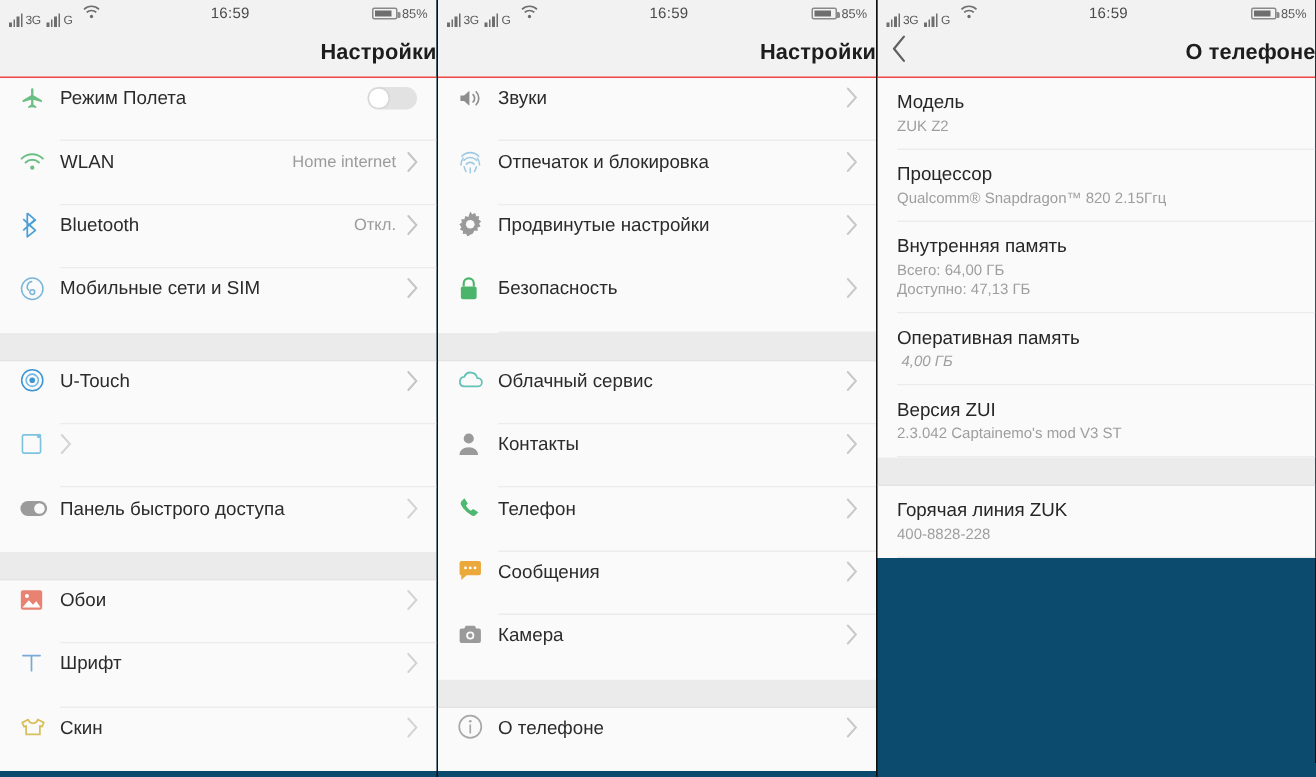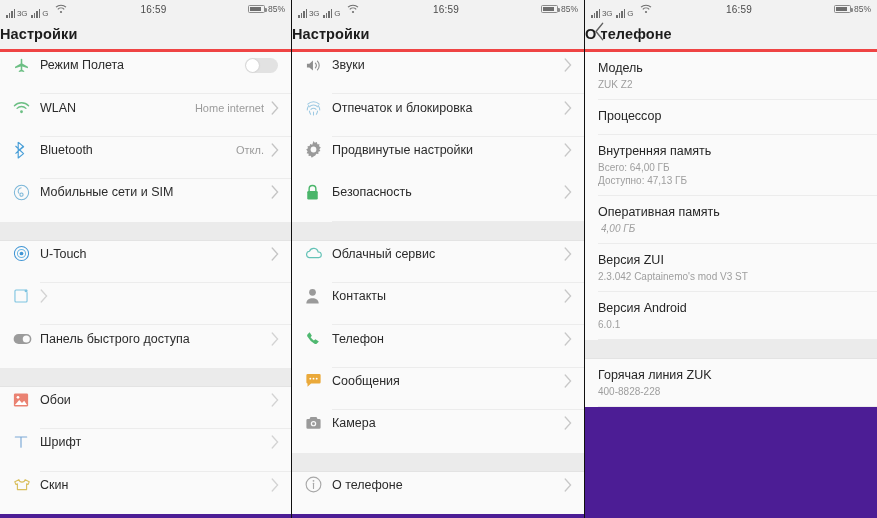--- a/index.html
+++ b/index.html
@@ -6,21 +6,21 @@
   html, body {
     width: 877px; height: 518px;
     background: #000;
     font-family: "Liberation Sans", sans-serif;
     overflow: hidden;
   }
   .screens { display: flex; width: 877px; height: 518px; }
   .panel {
     position: relative;
     height: 518px;
-    background: #4c1d95;
+    background: #0c4a6e;
     overflow: hidden;
     flex: 0 0 auto;
   }
   .panel.p1 { width: 291px; }
   .panel.p2 { width: 292px; }
   .panel.p3 { width: 292px; }
   .vdiv { width: 1px; height: 518px; background: #101010; flex: 0 0 auto; }
 
   
   .statusbar {
@@ -56,23 +56,23 @@
     content: ""; position: absolute; right: -3px; top: 2px;
     width: 2px; height: 4px; background: #8a8a8a; border-radius: 0 1px 1px 0;
   }
   .batt span { display: block; height: 100%; width: 85%; background: #6e6e6e; }
   .batt-pct { font-size: 8.5px; color: #5a5a5a; }
 
   
   .navbar {
     height: 34px;
     background: #f2f2f2;
-    display: flex; align-items: center; justify-content: flex-start;
+    display: flex; align-items: center; justify-content: flex-end;
     position: relative;
-    border-bottom: 3px solid #ef4444;
+    border-bottom: 1px solid #ef4444;
   }
   .nav-title {
     font-size: 14.5px; font-weight: bold; color: #1d1d1d; letter-spacing: 0.1px;
   }
   .nav-back {
     position: absolute; left: 9px; top: 0; bottom: 0;
     display: flex; align-items: center; width: 24px;
   }
 
   
@@ -607,42 +607,39 @@
     </div>
 
     <div class="list">
       <div class="inforow">
         <div class="info-title">Модель</div>
         <div class="info-sub">ZUK Z2</div>
       </div>
 
       <div class="inforow">
         <div class="info-title">Процессор</div>
+        <div class="info-sub">Qualcomm® Snapdragon™ 820 2.15Ггц</div>
       </div>
 
       <div class="inforow">
         <div class="info-title">Внутренняя память</div>
         <div class="info-sub">Всего: 64,00 ГБ</div>
         <div class="info-sub">Доступно: 47,13 ГБ</div>
       </div>
 
       <div class="inforow">
         <div class="info-title">Оперативная память</div>
         <div class="info-sub indent">4,00 ГБ</div>
       </div>
 
       <div class="inforow">
         <div class="info-title">Версия ZUI</div>
         <div class="info-sub">2.3.042 Captainemo's mod V3 ST</div>
       </div>
 
-      <div class="inforow">
-        <div class="info-title">Версия Android</div>
-        <div class="info-sub">6.0.1</div>
-      </div>
 
 
       <div class="gap"></div>
 
       <div class="inforow">
         <div class="info-title">Горячая линия ZUK</div>
         <div class="info-sub">400-8828-228</div>
       </div>
     </div>
   </div>

